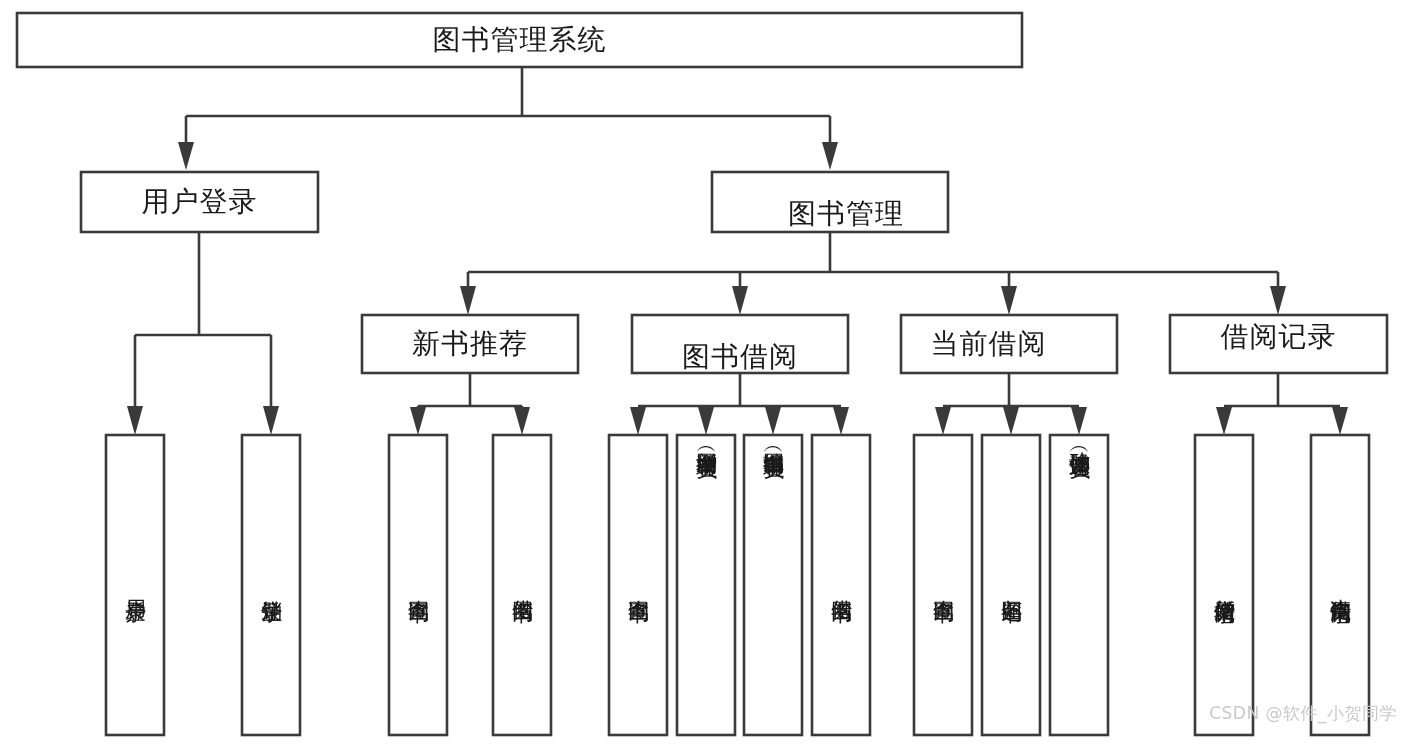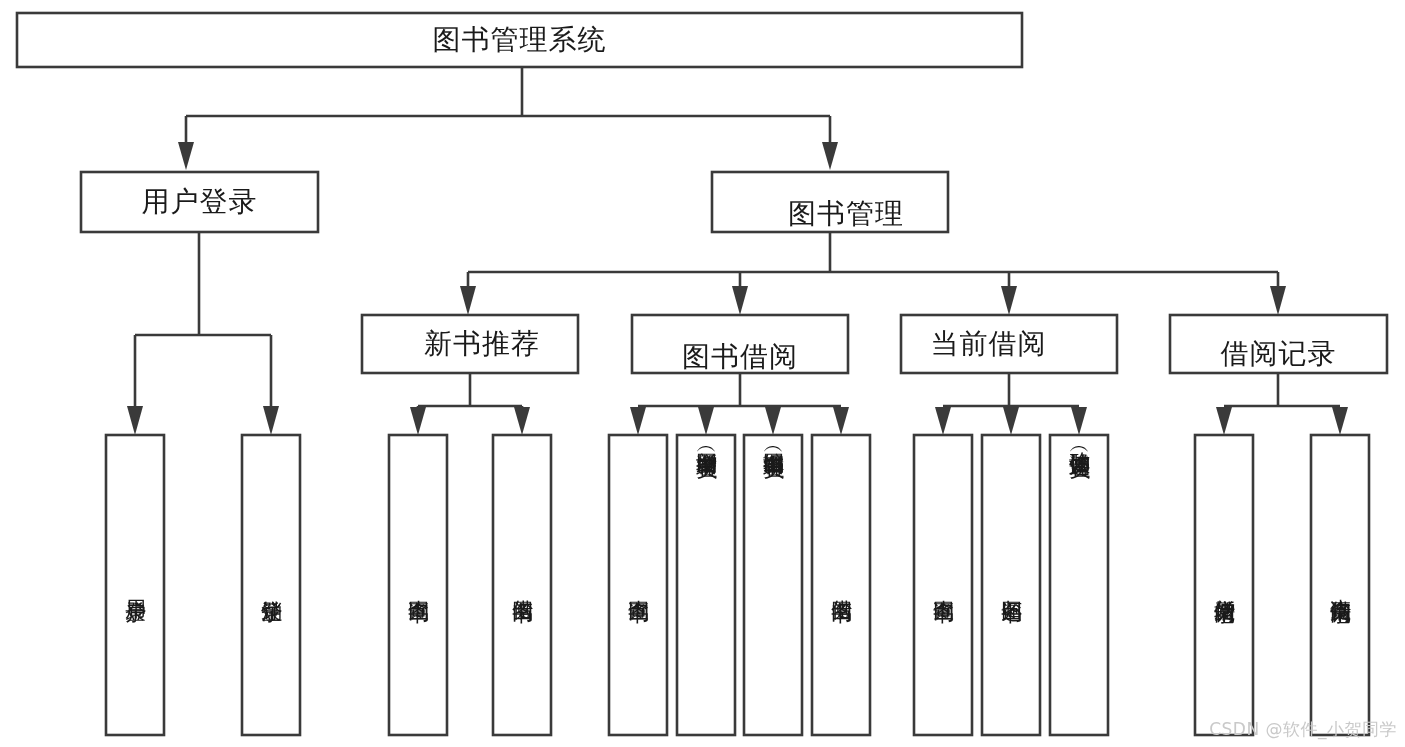--- a/index.html
+++ b/index.html
@@ -68,21 +68,21 @@
   .horiz-text {
     font-family: "DejaVu Sans", "Liberation Sans", sans-serif;
     font-size: 28px;
     color: #1a1a1a;
     letter-spacing: 1px;
     white-space: nowrap;
   }
   .watermark {
     position: absolute;
     right: 8px;
-    bottom: 6px;
+    bottom: 22px;
     font-family: "DejaVu Sans", "Liberation Sans", sans-serif;
     font-size: 17px;
     color: #c9c9c9;
     white-space: nowrap;
     letter-spacing: 0.5px;
   }
 </style>
 </head>
 <body>
 
@@ -175,30 +175,30 @@
     <span class="horiz-text">图书管理系统</span>
   </div>
 
   <div class="horiz-text-wrap" style="left:81px; top:172px; width:237px; height:60px;">
     <span class="horiz-text">用户登录</span>
   </div>
   <div class="horiz-text-wrap" style="left:712px; top:184px; width:268px; height:60px;">
     <span class="horiz-text">图书管理</span>
   </div>
 
-  <div class="horiz-text-wrap" style="left:362px; top:315px; width:216px; height:58px;padding-left:12px;">
+  <div class="horiz-text-wrap" style="left:362px; top:315px; width:216px; height:58px;">
     <span class="horiz-text">新书推荐</span>
   </div>
   <div class="horiz-text-wrap" style="left:632px; top:328px; width:216px; height:58px;">
     <span class="horiz-text">图书借阅</span>
   </div>
   <div class="horiz-text-wrap" style="left:901px; top:315px; width:175px; height:58px;">
     <span class="horiz-text">当前借阅</span>
   </div>
-  <div class="horiz-text-wrap" style="left:1170px; top:325px; width:217px; height:58px;align-items:center;">
+  <div class="horiz-text-wrap" style="left:1170px; top:308px; width:217px; height:58px;align-items:center;">
     <span class="horiz-text">借阅记录</span>
   </div>
 
   <div class="vert-text-wrap" style="left:106px; top:435px; width:58px; height:300px;">
     <span class="vert-text">用户登录</span>
   </div>
   <div class="vert-text-wrap" style="left:242px; top:435px; width:58px; height:300px;">
     <span class="vert-text">注销登录</span>
   </div>
 

